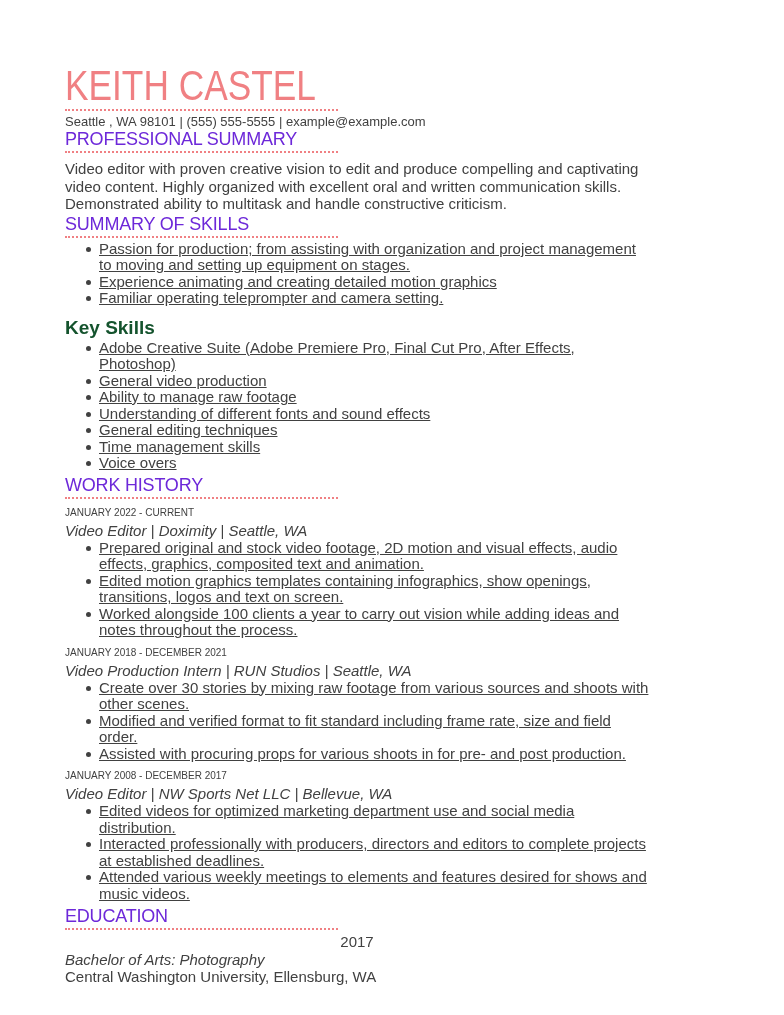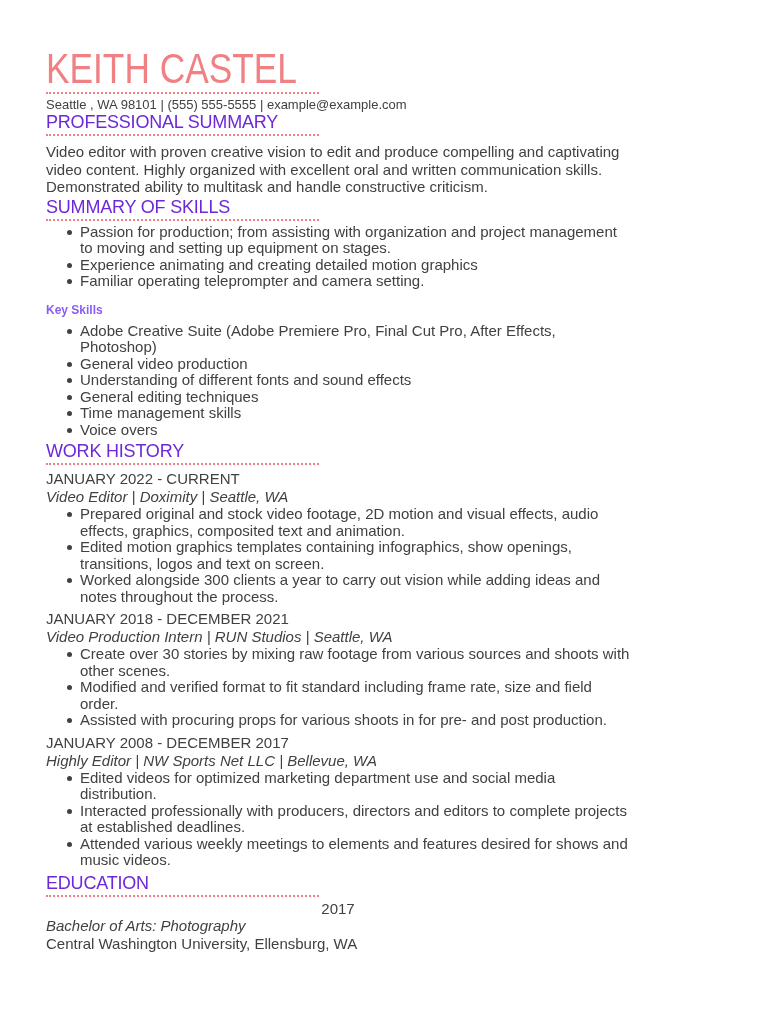--- a/index.html
+++ b/index.html
@@ -5,25 +5,26 @@
   html, body {
     margin: 0;
     padding: 0;
     background: #ffffff;
   }
   .page {
     position: relative;
     width: 674px;
     height: 1015px;
     box-sizing: border-box;
-    padding: 49px 44px 0 46px;
+    padding: 66px 44px 0 46px;
     background: #ffffff;
     font-family: "Liberation Sans", "DejaVu Sans", sans-serif;
     color: #414141;
     overflow: hidden;
+    margin-left: 19px;
   }
   h1.name {
     margin: 0;
     font-size: 42px;
     line-height: 40px;
     font-weight: 400;
     color: #f08083;
     letter-spacing: 0px;
     transform: scaleX(0.84);
     transform-origin: left center;
@@ -58,47 +59,48 @@
   ul.bullets {
     margin: 3px 0 0 0;
     padding: 0 0 0 20px;
     list-style: none;
   }
   ul.bullets li {
     position: relative;
     padding-left: 14px;
     font-size: 15px;
     line-height: 16.5px;
+    text-decoration: underline;
   }
   ul.bullets li::before {
     content: "";
     position: absolute;
     left: 1px;
     top: 6px;
     width: 5px;
     height: 5px;
     border-radius: 50%;
     background: #414141;
   }
   .key-skills-title {
     margin: 12px 0 0 0;
-    font-size: 12px;
+    font-size: 19px;
     line-height: 17px;
     font-weight: 700;
-    color: #8b5cf6;
+    color: #14532d;
   }
   ul.bullets.key-list { margin-top: 4px; }
   .sec { margin-top: 0; }
   .sec-skills h2 { margin-top: 1px; }
   .sec-work h2 { margin-top: 3px; }
   .sec-edu h2 { margin-top: 4px; }
   .job { margin-top: 5px; }
   .job:first-of-type { margin-top: 5px; }
   .job-dates {
-    font-size: 15px;
+    font-size: 10px;
     line-height: 18px;
   }
   .job-title {
     font-size: 15px;
     line-height: 18px;
     font-style: italic;
   }
   .job ul.bullets { margin-top: 0; }
   .edu-year {
     margin-top: 3px;
@@ -138,54 +140,55 @@
     <div class="rule sec-rule"></div>
     <ul class="bullets">
       <li>Passion for production; from assisting with organization and project management to moving and setting up equipment on stages.</li>
       <li>Experience animating and creating detailed motion graphics</li>
       <li>Familiar operating teleprompter and camera setting.</li>
     </ul>
     <p class="key-skills-title">Key Skills</p>
     <ul class="bullets key-list">
       <li>Adobe Creative Suite (Adobe Premiere Pro, Final Cut Pro, After Effects, Photoshop)</li>
       <li>General video production</li>
+      <li>Ability to manage raw footage</li>
       <li>Understanding of different fonts and sound effects</li>
       <li>General editing techniques</li>
       <li>Time management skills</li>
       <li>Voice overs</li>
     </ul>
   </section>
 
   <section class="sec sec-work">
     <h2 class="sec-heading">WORK HISTORY</h2>
     <div class="rule sec-rule"></div>
 
     <div class="job">
       <div class="job-dates">JANUARY 2022 - CURRENT</div>
       <div class="job-title">Video Editor | Doximity | Seattle, WA</div>
       <ul class="bullets">
         <li>Prepared original and stock video footage, 2D motion and visual effects, audio effects, graphics, composited text and animation.</li>
         <li>Edited motion graphics templates containing infographics, show openings, transitions, logos and text on screen.</li>
-        <li>Worked alongside 300 clients a year to carry out vision while adding ideas and notes throughout the process.</li>
+        <li>Worked alongside 100 clients a year to carry out vision while adding ideas and notes throughout the process.</li>
       </ul>
     </div>
 
     <div class="job">
       <div class="job-dates">JANUARY 2018 - DECEMBER 2021</div>
       <div class="job-title">Video Production Intern | RUN Studios | Seattle, WA</div>
       <ul class="bullets">
         <li>Create over 30 stories by mixing raw footage from various sources and shoots with other scenes.</li>
         <li>Modified and verified format to fit standard including frame rate, size and field order.</li>
         <li>Assisted with procuring props for various shoots in for pre- and post production.</li>
       </ul>
     </div>
 
     <div class="job">
       <div class="job-dates">JANUARY 2008 - DECEMBER 2017</div>
-      <div class="job-title">Highly Editor | NW Sports Net LLC | Bellevue, WA</div>
+      <div class="job-title">Video Editor | NW Sports Net LLC | Bellevue, WA</div>
       <ul class="bullets">
         <li>Edited videos for optimized marketing department use and social media distribution.</li>
         <li>Interacted professionally with producers, directors and editors to complete projects at established deadlines.</li>
         <li>Attended various weekly meetings to elements and features desired for shows and music videos.</li>
       </ul>
     </div>
   </section>
 
   <section class="sec sec-edu">
     <h2 class="sec-heading">EDUCATION</h2>

